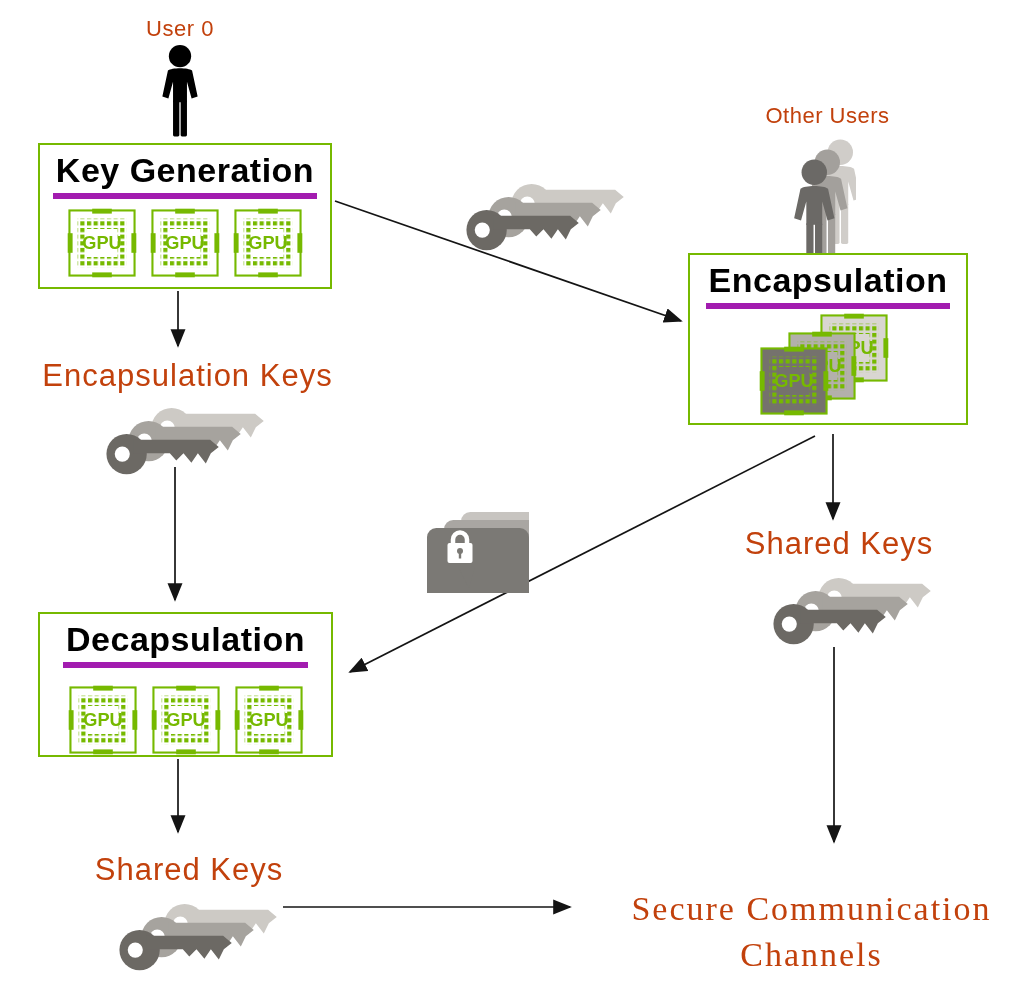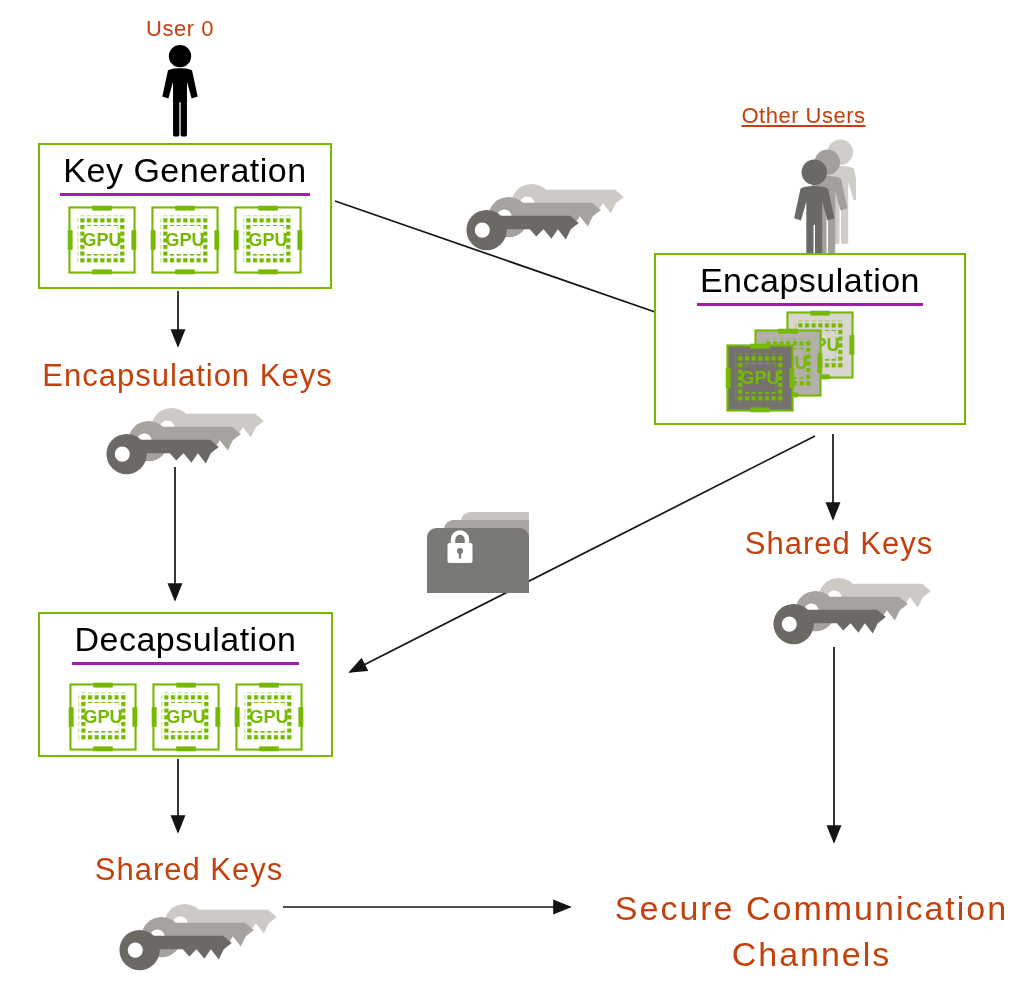--- a/index.html
+++ b/index.html
@@ -16,21 +16,21 @@
   .canvas{position:relative;width:1028px;height:988px;background:#fff;overflow:hidden;}
   .arrows{position:absolute;left:0;top:0;z-index:1;}
   .arrows line{stroke:var(--ink);stroke-width:1.7;}
   .node{position:absolute;z-index:2;}
   .label{position:absolute;z-index:2;text-align:center;color:#c2410c;white-space:nowrap;}
   .label-lg{font-size:31px;letter-spacing:1px;}
   .label-sm{font-size:22px;letter-spacing:0.5px;}
   .gbox{position:absolute;z-index:2;border:2.5px solid var(--green);background:#fff;
         display:flex;flex-direction:column;align-items:center;padding-top:6px;}
   .box-title{display:inline-block;font-size:34px;letter-spacing:0.5px;
-             border-bottom:3px solid #a21caf;padding:0 3px 3px 3px;line-height:1.15;}
+             border-bottom:6px solid #a21caf;padding:0 3px 3px 3px;line-height:1.15;font-weight:bold;}
   .chip-row{display:flex;gap:13px;margin-top:9px;}
   .chip{display:block;}
   .chip-stack{position:relative;width:100%;flex:1;}
   .chip-abs{position:absolute;}
   .secure{font-size:34px;letter-spacing:2px;line-height:1.35;white-space:normal;}
   svg text{font-family:"Liberation Sans","DejaVu Sans",sans-serif;}
   .key-front{--key-fill:var(--gray-dark);}
   .key-mid{--key-fill:var(--gray-mid);}
   .key-back{--key-fill:var(--gray-light);}
   .person-front{--person-fill:var(--person-dark);}
@@ -123,34 +123,34 @@
         <use href="#sym-key" xlink:href="#sym-key"></use>
       </g>
     <g class="key-mid" transform="translate(22,13) scale(0.72)">
         <use href="#sym-key" xlink:href="#sym-key"></use>
       </g>
     <g class="key-front" transform="translate(0,26) scale(0.72)">
         <use href="#sym-key" xlink:href="#sym-key"></use>
       </g>
   </svg>
 
-  <div class="label label-sm" style="left:711px;top:103px;width:185px;text-decoration:underline;">Other Users</div>
+  <div class="label label-sm" style="left:735px;top:103px;width:185px;">Other Users</div>
   <svg class="node" style="left:778px;top:139px;" width="78" height="114" viewBox="0 0 78 114">
     <g class="person-back" transform="translate(26,0) scale(0.93)">
         <use href="#sym-person" xlink:href="#sym-person"></use>
       </g>
     <g class="person-mid" transform="translate(13,10) scale(0.93)">
         <use href="#sym-person" xlink:href="#sym-person"></use>
       </g>
     <g class="person-front" transform="translate(0,20) scale(0.93)">
         <use href="#sym-person" xlink:href="#sym-person"></use>
       </g>
   </svg>
 
-  <div class="gbox" style="left:654px;top:253px;width:312px;height:172px;">
+  <div class="gbox" style="left:688px;top:253px;width:280px;height:172px;">
     <span class="box-title">Encapsulation</span>
     <div class="chip-stack">
       <svg class="chip chip-abs" style="left:129px;top:4px;--chip-bg:var(--chip-light)" width="70" height="70" viewBox="0 0 100 100">
           <use href="#sym-chip" xlink:href="#sym-chip"></use>
         </svg>
       <svg class="chip chip-abs" style="left:97px;top:22px;--chip-bg:var(--chip-mid)" width="70" height="70" viewBox="0 0 100 100">
           <use href="#sym-chip" xlink:href="#sym-chip"></use>
         </svg>
       <svg class="chip chip-abs" style="left:69px;top:37px;--chip-bg:var(--chip-dark)" width="70" height="70" viewBox="0 0 100 100">
           <use href="#sym-chip" xlink:href="#sym-chip"></use>
@@ -223,15 +223,15 @@
         <use href="#sym-key" xlink:href="#sym-key"></use>
       </g>
     <g class="key-mid" transform="translate(22,13) scale(0.72)">
         <use href="#sym-key" xlink:href="#sym-key"></use>
       </g>
     <g class="key-front" transform="translate(0,26) scale(0.72)">
         <use href="#sym-key" xlink:href="#sym-key"></use>
       </g>
   </svg>
 
-  <div class="label secure" style="left:595px;top:886px;width:433px;">Secure Communication Channels</div>
+  <div class="label secure" style="left:595px;top:886px;width:433px;font-family:Liberation Serif, serif;">Secure Communication Channels</div>
 
 </div>
 
 </body></html>

